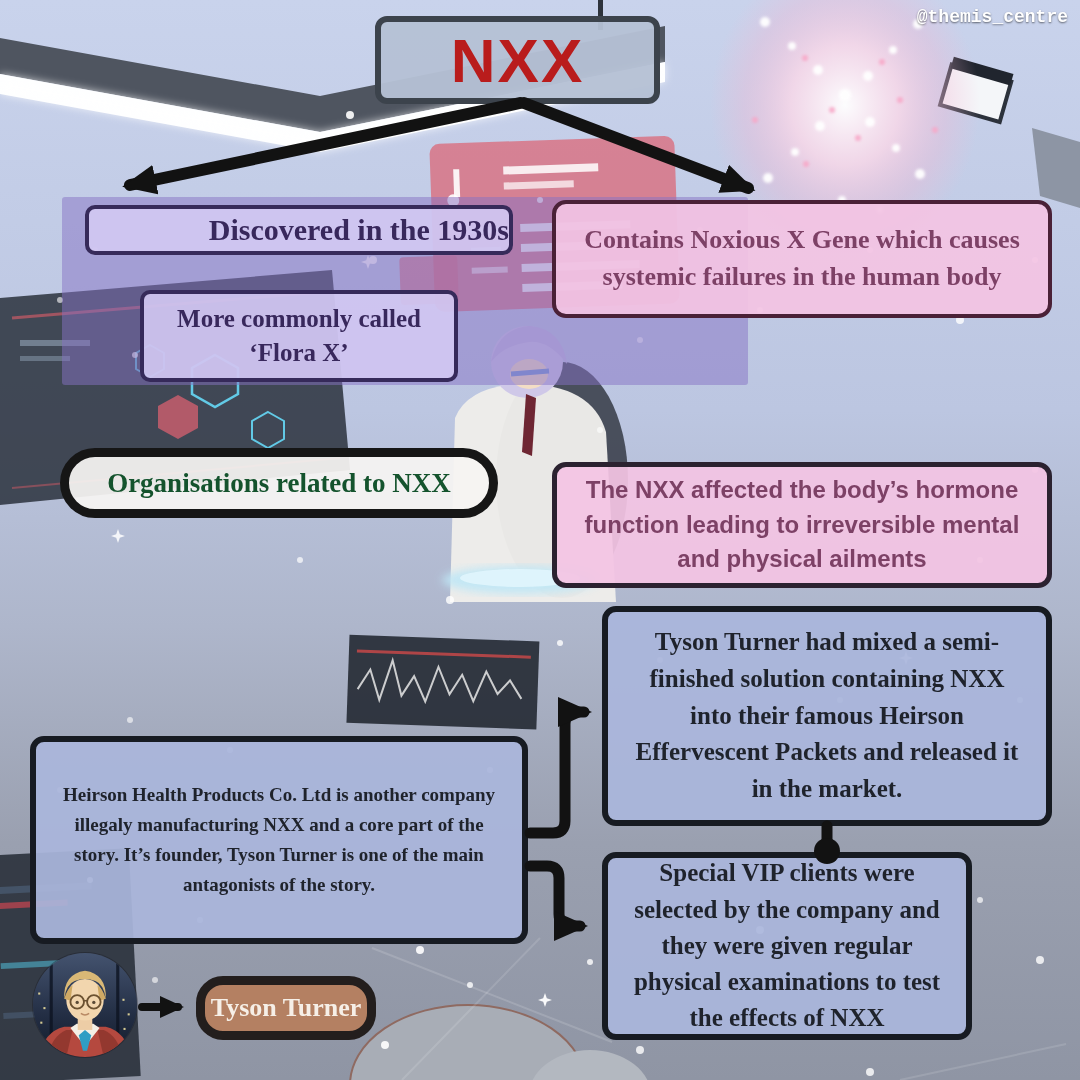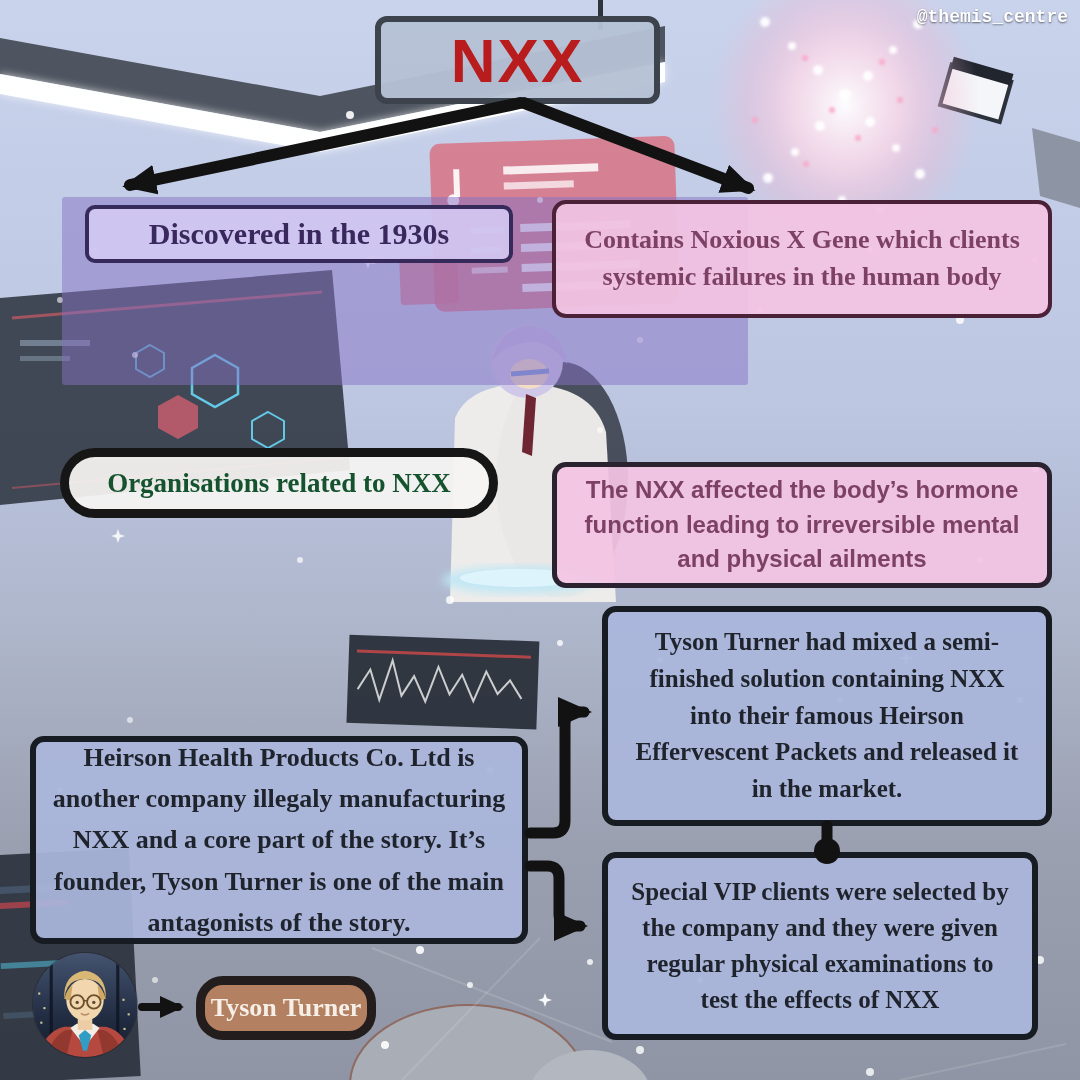--- a/index.html
+++ b/index.html
@@ -19,41 +19,41 @@
   .title-box{left:375px;top:16px;width:285px;height:88px;background:rgba(181,193,212,.96);
              border:6px solid #3c434c;border-radius:12px;
              font-family:"Liberation Sans","DejaVu Sans",sans-serif;
              font-size:62px;letter-spacing:2px;color:#b91c1c;transform-origin:center;}
   .watermark{position:absolute;top:7px;right:12px;z-index:5;
              font-family:Liberation Mono, monospace;font-weight:bold;
              font-size:18px;color:#ffffff;text-shadow:0 1px 2px rgba(0,0,0,.55);}
   
   .purple{background:rgba(211,201,243,.9);border:4px solid #362a5a;border-radius:10px;
           color:#38285c;}
-  .discovered-box{left:85px;top:205px;width:428px;height:58px;font-size:30px;}
+  .discovered-box{left:85px;top:205px;width:428px;height:50px;font-size:30px;text-align:right;}
   .alias-box{left:140px;top:290px;width:318px;height:92px;font-size:25px;line-height:1.35;padding:4px 26px;}
   
   .pink{left:552px;width:500px;background:rgba(243,196,227,.93);border:4px solid #4a2137;
         border-radius:14px;color:#7d4166;font-size:26px;line-height:1.42;padding:8px 22px;}
   .pink-1{top:200px;height:118px;}
   .pink-2{top:328px;height:128px;}
   .pink-3{top:462px;height:126px;border:5px solid #2b2230;
           font-family:"Liberation Sans","DejaVu Sans",sans-serif;font-size:24px;line-height:1.45;padding:8px 12px;}
   
   .org-pill{left:60px;top:448px;width:438px;height:70px;background:rgba(246,244,242,.93);
             border:9px solid #161616;border-radius:44px;color:#14532d;font-size:27px;justify-content:center;}
   
   .grey-box{left:30px;top:535px;width:498px;height:166px;background:rgba(232,230,230,.9);
             border:6px solid #1c1c1c;border-radius:14px;color:#2a2a2a;font-size:25px;
             line-height:1.5;padding:6px 14px;}
   .blue{background:rgba(170,182,220,.93);border:6px solid #171b22;border-radius:14px;
         color:#1f232c;}
-  .heirson-box{left:30px;top:736px;width:498px;height:208px;font-size:26px;line-height:1.58;padding:6px 14px;}
+  .heirson-box{left:30px;top:736px;width:498px;height:208px;font-size:19px;line-height:1.58;padding:6px 14px;}
   .blue-r1{left:602px;top:606px;width:450px;height:220px;font-size:25px;line-height:1.47;padding:22px 18px;}
-  .blue-r2{left:602px;top:852px;width:436px;height:188px;font-size:25px;line-height:1.45;padding:6px 18px;justify-content:flex-end;}
+  .blue-r2{left:602px;top:852px;width:370px;height:188px;font-size:25px;line-height:1.45;padding:6px 18px;justify-content:flex-end;}
   
   .avatar{position:absolute;left:33px;top:953px;width:104px;height:104px;border-radius:50%;
           overflow:hidden;z-index:3;box-shadow:0 0 0 1px rgba(20,20,30,.35);}
   .tyson-box{left:196px;top:976px;width:180px;height:64px;background:#b48062;
              border:9px solid #231e1d;border-radius:27px;color:#f6efe7;font-size:26px;}
   .connectors{position:absolute;inset:0;z-index:4;pointer-events:none;}
 </style>
 </head>
 <body>
 
@@ -240,29 +240,32 @@
 
   <div class="watermark">@themis_centre</div>
 
   <div class="box title-box">
     <span>NXX</span>
   </div>
 
   <div class="box purple discovered-box">
     <span>Discovered in the 1930s</span>
   </div>
+  <div class="box purple alias-box">
+    <span>More commonly called ‘Flora X’</span>
+  </div>
   <div class="box org-pill">
     <span>Organisations related to NXX</span>
   </div>
   <div class="box blue heirson-box">
     <span>Heirson Health Products Co. Ltd is another company illegaly manufacturing NXX and a core part of the story. It’s founder, Tyson Turner is one of the main antagonists of the story.</span>
   </div>
 
   <div class="box pink pink-1">
-    <span>Contains Noxious X Gene which clients systemic failures in the human body</span>
+    <span>Contains Noxious X Gene which causes systemic failures in the human body</span>
   </div>
   <div class="box pink pink-3">
     <span>The NXX affected the body’s hormone function leading to irreversible mental and physical ailments</span>
   </div>
   <div class="box blue blue-r1">
     <span>Tyson Turner had mixed a semi-finished solution containing NXX into their famous Heirson Effervescent Packets and released it in the market.</span>
   </div>
   <div class="box blue blue-r2">
     <span>Special VIP clients were selected by the company and they were given regular physical examinations to test the effects of NXX</span>
   </div>

